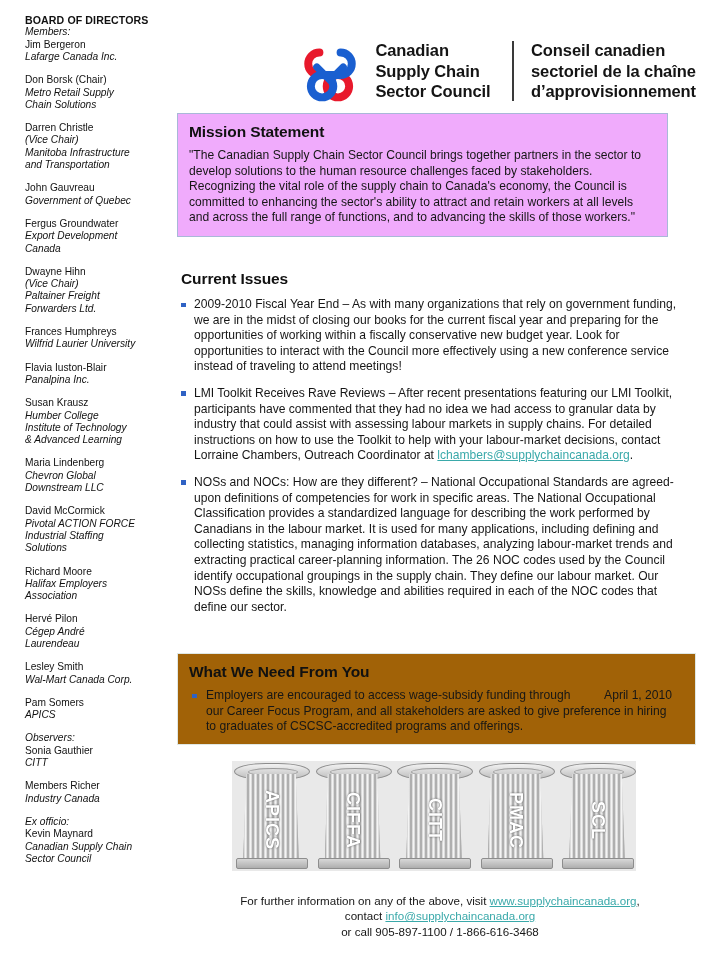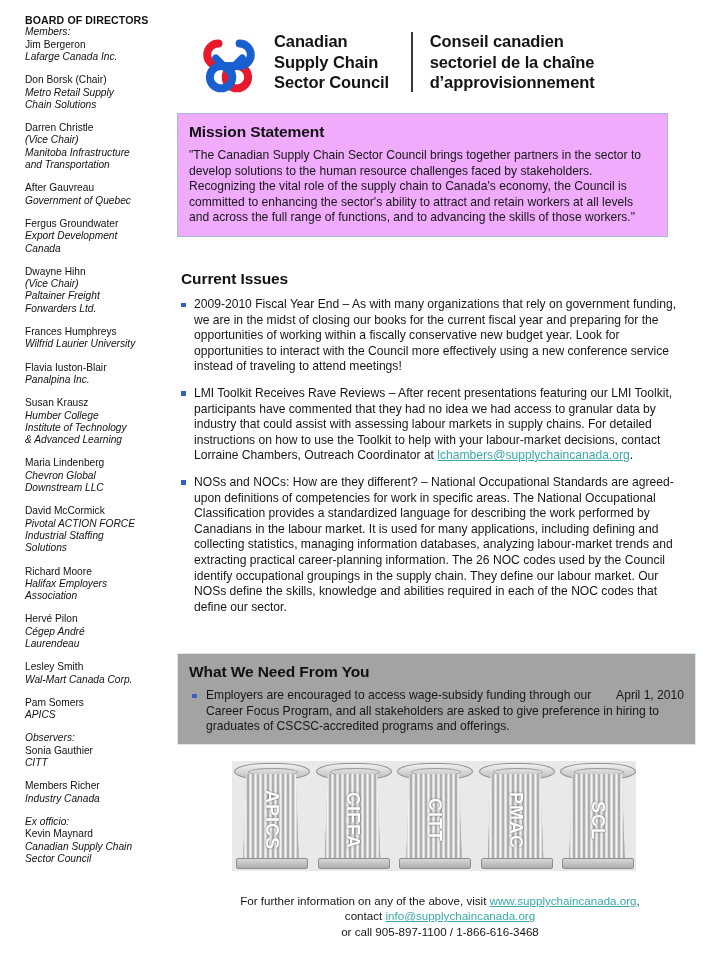--- a/index.html
+++ b/index.html
@@ -15,21 +15,21 @@
     position:absolute;left:25px;top:14px;width:150px;
     font-size:10.2px;line-height:12.3px;color:#111;
   }
   .bod-title{font-weight:bold;font-size:10.6px;line-height:12.4px;letter-spacing:.1px;}
   .bod-group{margin-top:11px;}
   .bod-group:first-of-type{margin-top:0;}
   .bod-line{white-space:pre-wrap;}
   .it{font-style:italic;}
 
   
-  .header{position:absolute;left:196px;top:21px;width:500px;height:82px;display:flex;align-items:center;}
+  .header{position:absolute;left:196px;top:30px;width:500px;height:82px;display:flex;align-items:center;justify-content:flex-end;}
   .logo-mark{width:66px;height:66px;flex:0 0 66px;margin-right:12px;}
   .logo-text{display:flex;align-items:center;}
   .logo-en,.logo-fr{
     font-weight:bold;font-size:16.5px;line-height:20.5px;color:#141414;
     letter-spacing:-0.1px;white-space:pre-line;
   }
   .logo-divider{width:1.6px;background:#3a3a3a;height:60px;margin:0 17px 0 22px;}
 
   
   .mission-box{
@@ -48,22 +48,22 @@
     padding-left:13px;margin-bottom:11px;text-align:left;
   }
   .bullet-para .sq{
     position:absolute;left:0;top:5.5px;width:4.5px;height:4.5px;background:#2f62c4;
   }
   a.maillink{color:#3aa9aa;text-decoration:underline;}
 
   
   .need-box{
     position:absolute;left:177px;top:653px;width:519px;
-    border:1.4px solid #dfe7e4;background:#a3a3a3;
-    padding:8px 11px 9px 11px;box-sizing:border-box;
+    border:1.4px solid #dfe7e4;background:#a16207;
+    padding:8px 23px 9px 11px;box-sizing:border-box;
   }
   .need-body{position:relative;font-size:12.1px;line-height:15.6px;color:#161616;padding-left:17px;}
   .need-body .sq{position:absolute;left:3px;top:5.5px;width:4.5px;height:4.5px;background:#2f62c4;}
   .need-date{float:right;margin-left:14px;}
 
   
   .pillars{
     position:absolute;left:232px;top:761px;width:404px;height:110px;
     background:#e9e9e9;display:flex;justify-content:space-between;
     align-items:flex-end;box-sizing:border-box;padding:0 2px;
@@ -123,21 +123,21 @@
       <div class="bod-line it">Metro Retail Supply
 Chain Solutions</div>
     </div>
     <div class="bod-group">
       <div class="bod-line">Darren Christle</div>
       <div class="bod-line it">(Vice Chair)
 Manitoba Infrastructure
 and Transportation</div>
     </div>
     <div class="bod-group">
-      <div class="bod-line">After Gauvreau</div>
+      <div class="bod-line">John Gauvreau</div>
       <div class="bod-line it">Government of Quebec</div>
     </div>
     <div class="bod-group">
       <div class="bod-line">Fergus Groundwater</div>
       <div class="bod-line it">Export Development
 Canada</div>
     </div>
     <div class="bod-group">
       <div class="bod-line">Dwayne Hihn</div>
       <div class="bod-line it">(Vice Chair)

